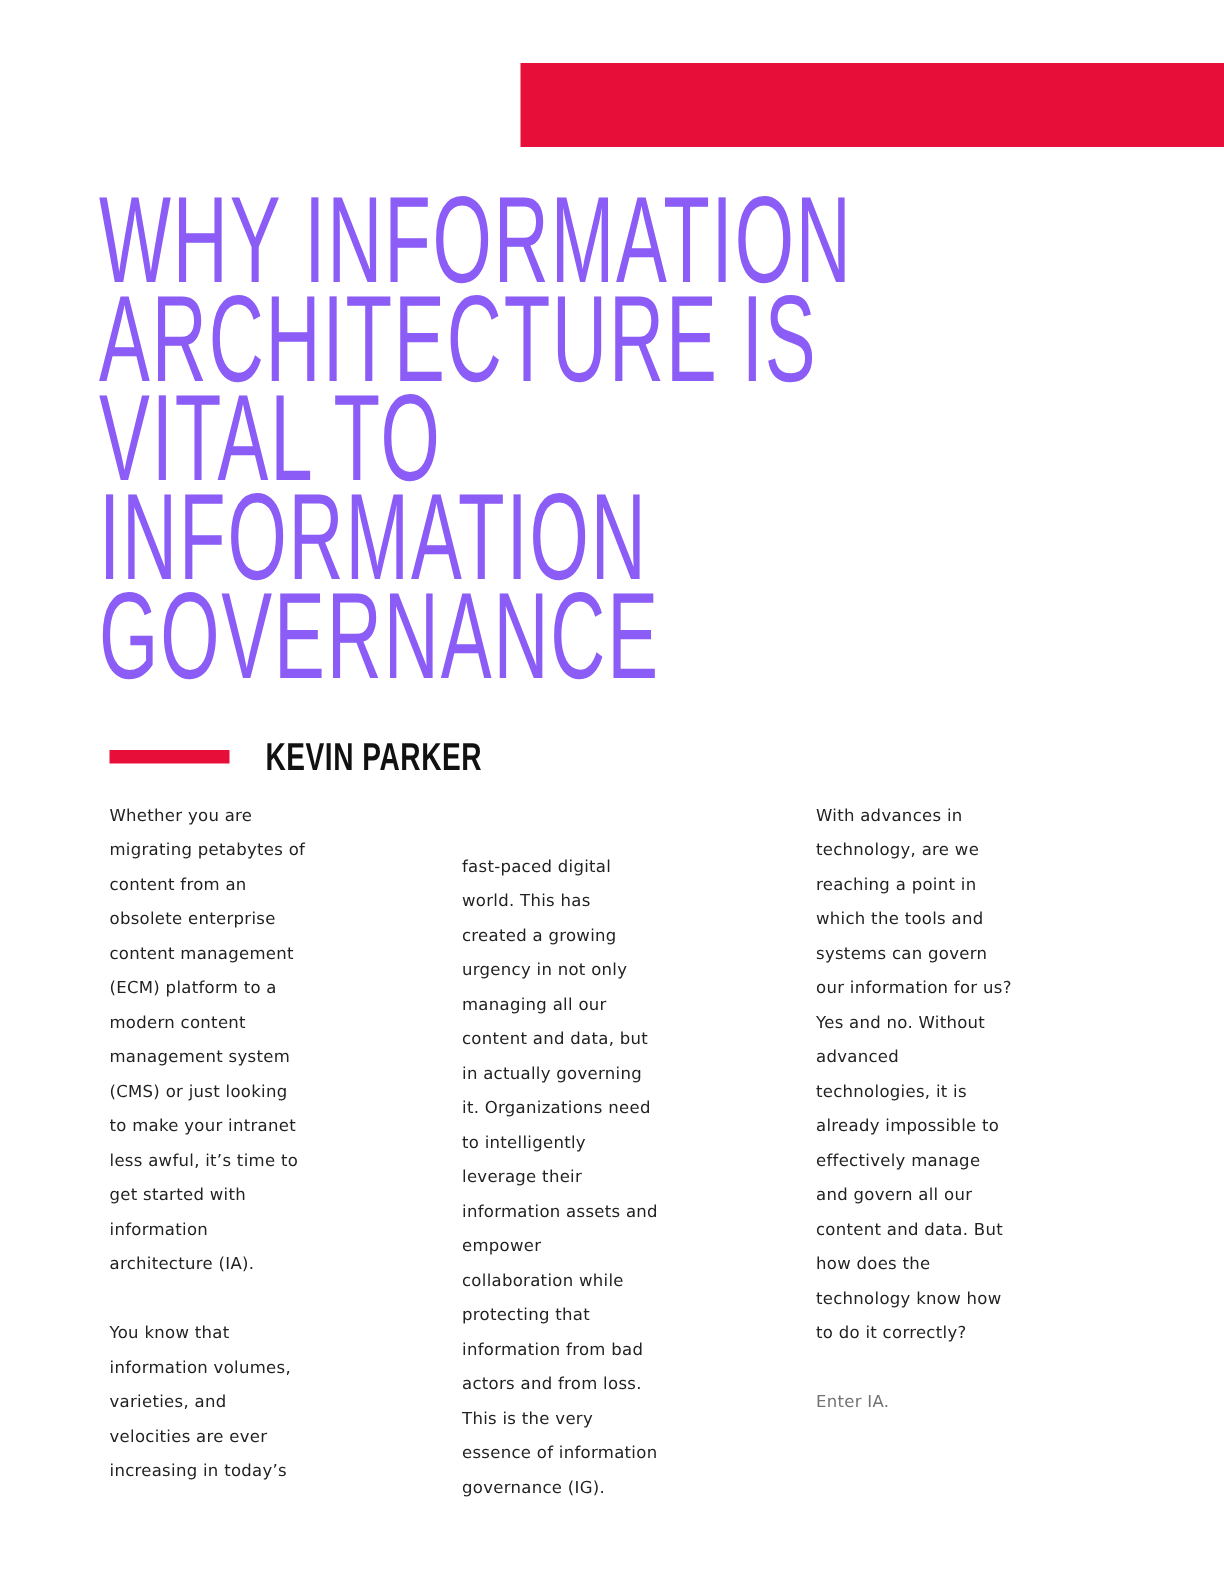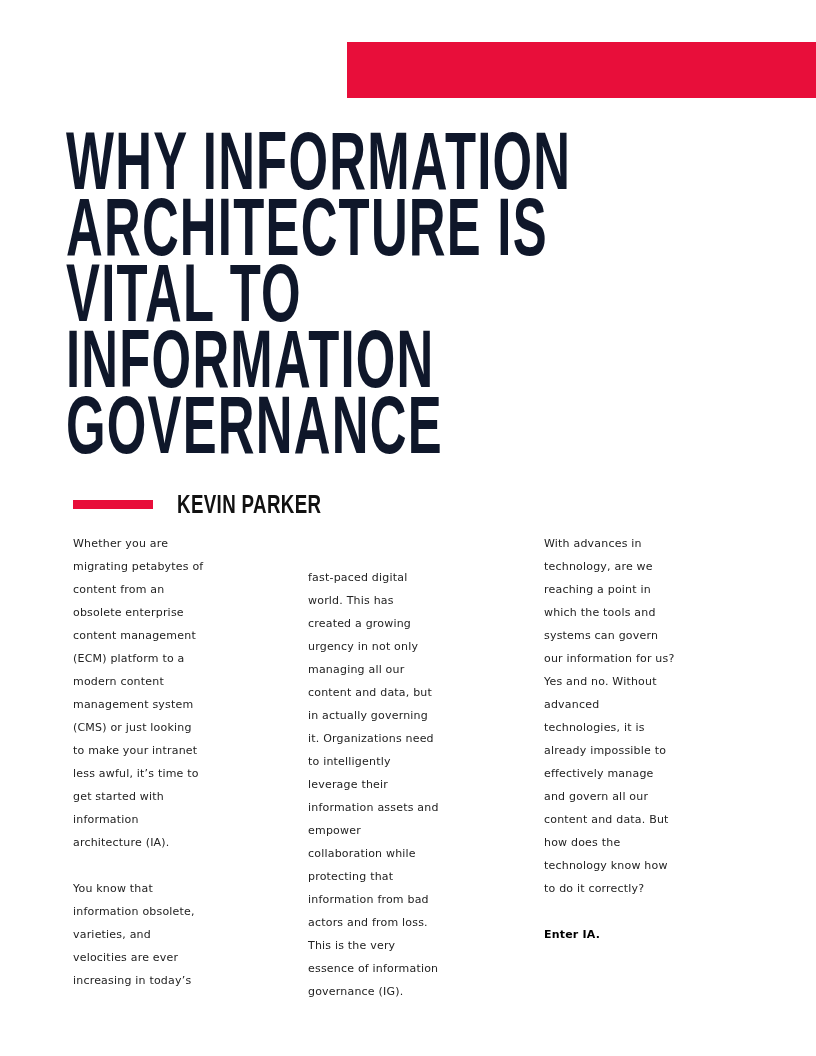--- a/index.html
+++ b/index.html
@@ -21,23 +21,23 @@
       width: 469px;
       height: 56px;
       background: #E80E3A;
     }
     .title {
       position: absolute;
       left: 66px;
       top: 128px;
       width: 700px;
       margin: 0;
-      color: #0f172a;
+      color: #8b5cf6;
       font-family: "Liberation Sans", sans-serif;
-      font-weight: bold;
+      font-weight: normal;
       text-transform: uppercase;
     }
     .title-line {
       display: block;
       height: 66px;
       font-size: 82px;
       line-height: 66px;
       transform-origin: left top;
       transform: scaleX(0.62);
       white-space: nowrap;
@@ -76,22 +76,22 @@
       letter-spacing: 0.2px;
     }
     .col p {
       margin: 0 0 23px 0;
       white-space: pre-line;
     }
     .col-1 { left: 73px; }
     .col-2 { left: 308px; margin-top: 34px; }
     .col-3 { left: 544px; }
     .emph {
-      color: #000000;
-      font-weight: bold;
+      color: #737373;
+      font-weight: normal;
     }
   </style>
 </head>
 <body>
 
 <div class="top-bar"></div>
 
 <h1 class="title">
   <span class="title-line">WHY INFORMATION</span>
   <span class="title-line">ARCHITECTURE IS</span>
@@ -112,21 +112,21 @@
 (ECM) platform to a
 modern content
 management system
 (CMS) or just looking
 to make your intranet
 less awful, it’s time to
 get started with
 information
 architecture (IA).</p>
   <p>You know that
-information obsolete,
+information volumes,
 varieties, and
 velocities are ever
 increasing in today’s</p>
 </div>
 
 <div class="col col-2">
   <p>fast-paced digital
 world. This has
 created a growing
 urgency in not only

